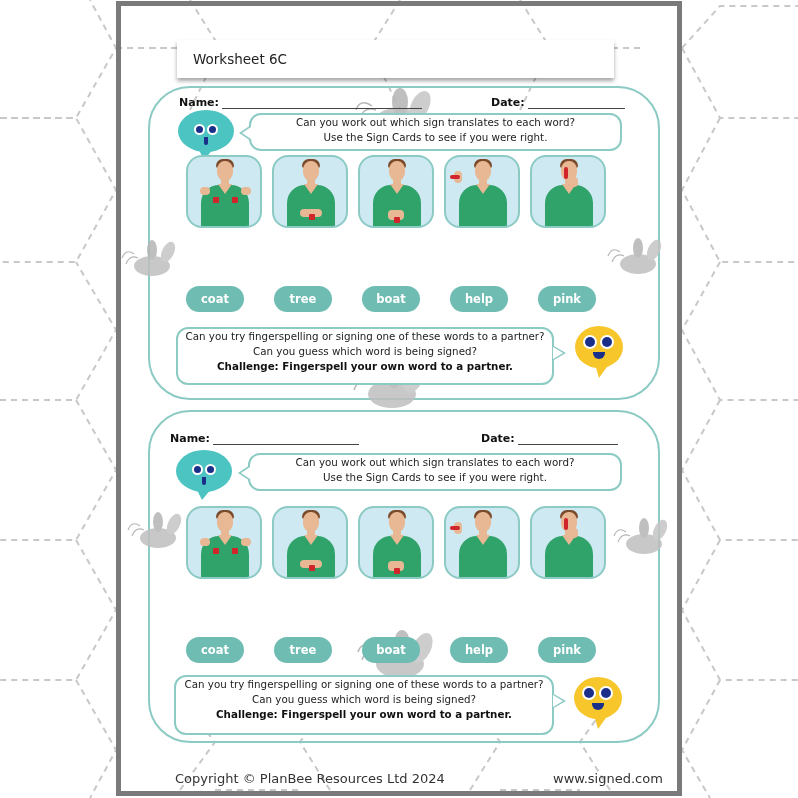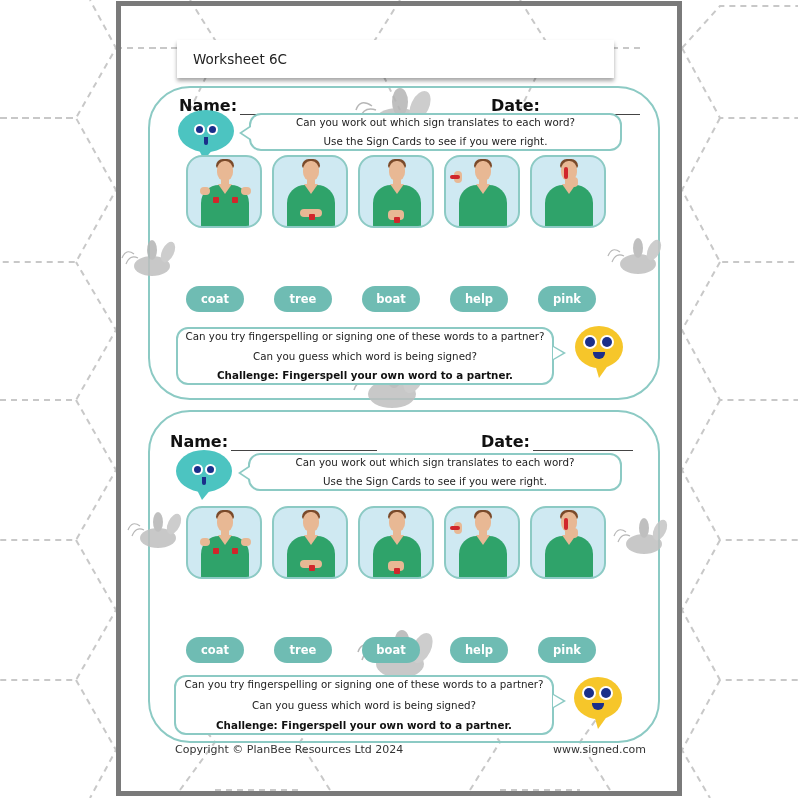--- a/index.html
+++ b/index.html
@@ -20,36 +20,36 @@
     padding: 0 13px 0 16px; font-size: 13.5px; color: #222; z-index: 3;
   }
 
   .panel {
     position: absolute; left: 148px; width: 512px;
     border: 2px solid #8ccac4; border-radius: 42px; background: transparent; z-index: 3;
   }
   .panel.p1 { top: 86px; height: 314px; }
   .panel.p2 { top: 410px; height: 333px; }
 
-  .name-row { position: absolute; font-weight: bold; font-size: 16px; color: #111; display: flex; align-items: flex-end; }
+  .name-row { position: absolute; font-weight: bold; font-size: 11px; color: #111; display: flex; align-items: flex-end; }
   .uline { display: inline-block; border-bottom: 1px solid #444; height: 10px; margin-left: 3px; }
 
   .owl-bubble { position: absolute; width: 56px; height: 42px; background: #4cc4c1; border-radius: 50%; }
   .owl-bubble::after {
     content: ""; position: absolute; left: 20px; bottom: -8px; width: 0; height: 0;
     border-left: 6px solid transparent; border-right: 10px solid transparent; border-top: 12px solid #4cc4c1;
   }
   .owl-eye { position: absolute; width: 11px; height: 11px; border-radius: 50%; background: #fff; }
   .owl-eye::after { content: ""; position: absolute; left: 2px; top: 2px; width: 7px; height: 7px; border-radius: 50%; background: #1a2f8a; }
   .owl-beak { position: absolute; width: 4px; height: 8px; background: #1a2f8a; border-radius: 0 0 2px 2px; }
 
   .speech {
     position: absolute; border: 2px solid #8ccac4; border-radius: 12px; background: #fff;
     font-family: "DejaVu Sans", sans-serif; font-size: 10.3px; text-align: center; line-height: 15px; color: #222;
-    display: flex; flex-direction: column; justify-content: space-between;
+    display: flex; flex-direction: column; justify-content: flex-start;
   }
   .speech .tail-l { position: absolute; left: -12px; top: 10px; width: 0; height: 0;
     border-top: 8px solid transparent; border-bottom: 8px solid transparent; border-right: 12px solid #8ccac4; }
   .speech .tail-l::after { content: ""; position: absolute; left: 3px; top: -6px;
     border-top: 6px solid transparent; border-bottom: 6px solid transparent; border-right: 9px solid #fff; }
   .speech .tail-r { position: absolute; right: -14px; top: 16px; width: 0; height: 0;
     border-top: 8px solid transparent; border-bottom: 8px solid transparent; border-left: 14px solid #8ccac4; }
   .speech .tail-r::after { content: ""; position: absolute; right: 3px; top: -6px;
     border-top: 6px solid transparent; border-bottom: 6px solid transparent; border-left: 10px solid #fff; }
   .speech b { font-weight: bold; color: #111; }
@@ -75,21 +75,21 @@
 
   .chick { position: absolute; width: 48px; height: 42px; background: #f6c62a; border-radius: 50%; }
   .chick::after { content: ""; position: absolute; left: 20px; bottom: -10px; width: 0; height: 0;
     border-left: 4px solid transparent; border-right: 10px solid transparent; border-top: 14px solid #f6c62a; }
   .chick-eye { position: absolute; width: 14px; height: 14px; border-radius: 50%; background: #fff; }
   .chick-eye::after { content: ""; position: absolute; left: 2px; top: 2px; width: 10px; height: 10px; border-radius: 50%; background: #1a2f8a; }
   .chick-mouth { position: absolute; width: 12px; height: 7px; background: #1a2f8a; border-radius: 0 0 7px 7px; }
 
   .bee { position: absolute; z-index: 4; opacity: 0.85; }
 
-  .footer { position: absolute; top: 743px; font-size: 11px; color: #333; z-index: 3; }
+  .footer { position: absolute; top: 771px; font-size: 13px; color: #333; z-index: 3; }
 </style>
 </head>
 <body>
 
 <svg class="bg-hex" viewBox="0 0 798 798">
   <g fill="none" stroke="#c8c8c8" stroke-width="2" stroke-dasharray="6,5">
     <path d="M-10 118 L76 118 L116 48 L90 0"></path>
     <path d="M0 118 L76 118 L116 190 L76 262 L0 262"></path>
     <path d="M116 48 L176 48"></path>
     <path d="M0 400 L76 400 L116 330 L76 262"></path>

